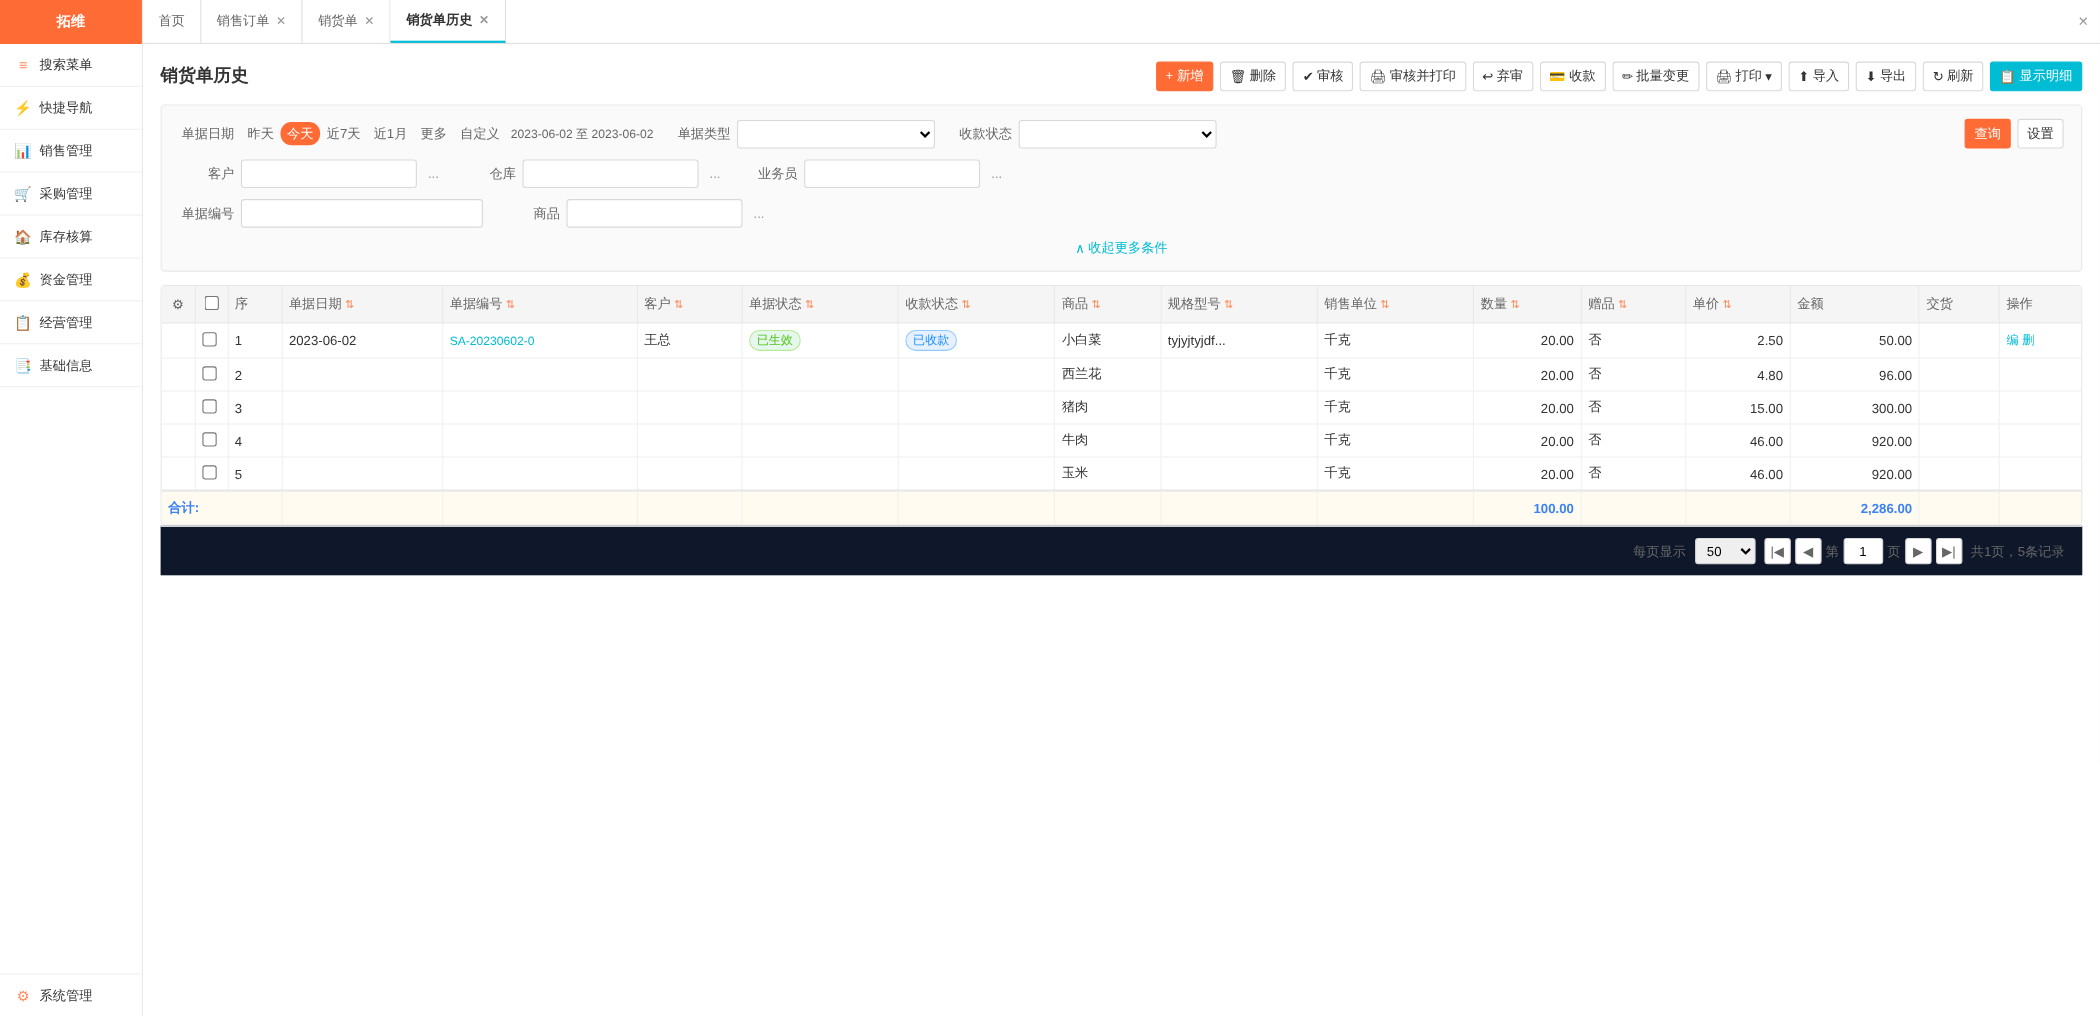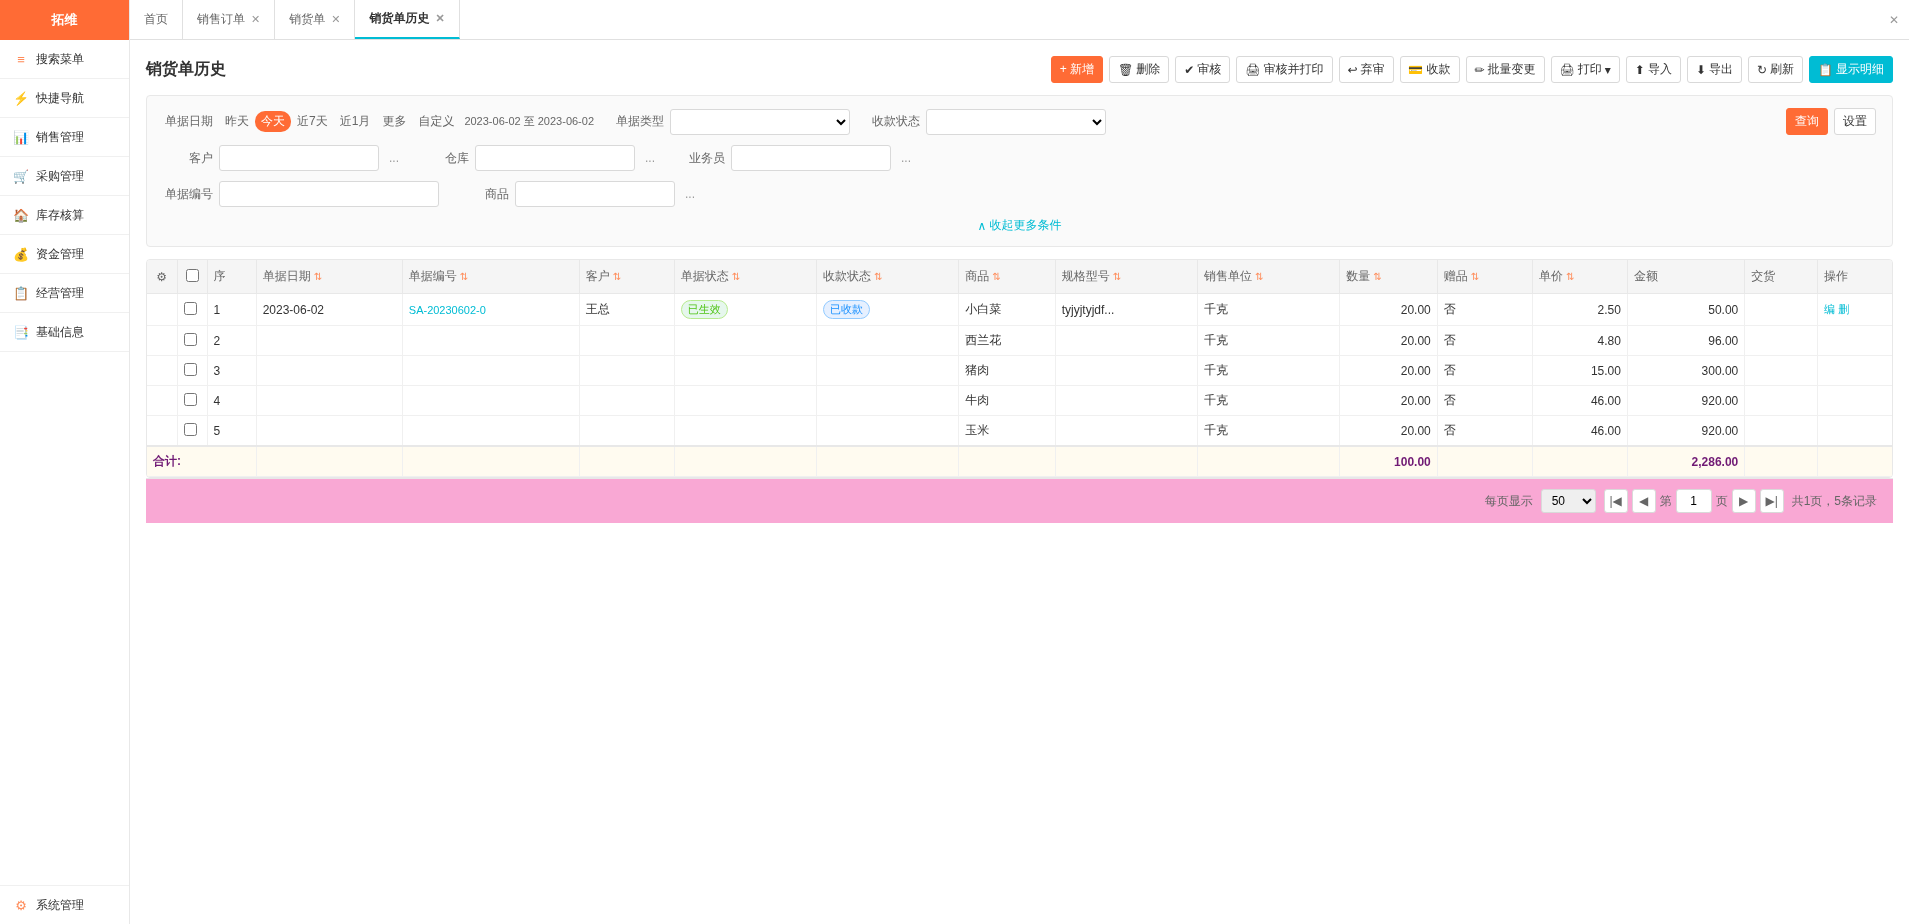--- a/index.html
+++ b/index.html
@@ -66,24 +66,24 @@
     .badge { display: inline-block; padding: 1px 6px; border-radius: 10px; font-size: 11px; }
     .badge-green { background: #e6f7ed; color: #52c41a; border: 1px solid #b7eb8f; }
     .badge-blue { background: #e6f0ff; color: #1890ff; border: 1px solid #91caff; }
     .action-link { color: #00bcd4; cursor: pointer; text-decoration: none; font-size: 11px; }
     .th-settings { width: 30px; text-align: center; cursor: pointer; }
     .th-check { width: 30px; text-align: center; }
     .num-right { text-align: right; }
 
     
     .summary-row { background: #fffbf0; border-top: 2px solid #e8e8e8; }
-    .summary-row td { font-weight: bold; color: #701a75; margin-top: 45px; }
-
-    
-    .pagination-bar { display: flex; align-items: center; justify-content: flex-end; padding: 10px 16px; background: #f9a8d4; border-top: 1px solid #e8e8e8; gap: 8px; }
+    .summary-row td { font-weight: bold; color: #3b82f6; margin-top: 45px; }
+
+    
+    .pagination-bar { display: flex; align-items: center; justify-content: flex-end; padding: 10px 16px; background: #0f172a; border-top: 1px solid #e8e8e8; gap: 8px; }
     .page-size-label { color: #666; }
     .page-size-select { border: 1px solid #d9d9d9; border-radius: 3px; padding: 2px 6px; height: 24px; }
     .page-nav { display: flex; align-items: center; gap: 4px; }
     .page-btn { width: 24px; height: 24px; border: 1px solid #d9d9d9; background: #fff; cursor: pointer; border-radius: 3px; display: flex; align-items: center; justify-content: center; color: #666; }
     .page-input { width: 36px; height: 24px; border: 1px solid #d9d9d9; border-radius: 3px; text-align: center; font-size: 12px; }
     .page-info { color: #666; font-size: 12px; }
   </style>
 </head>
 <body>
 

